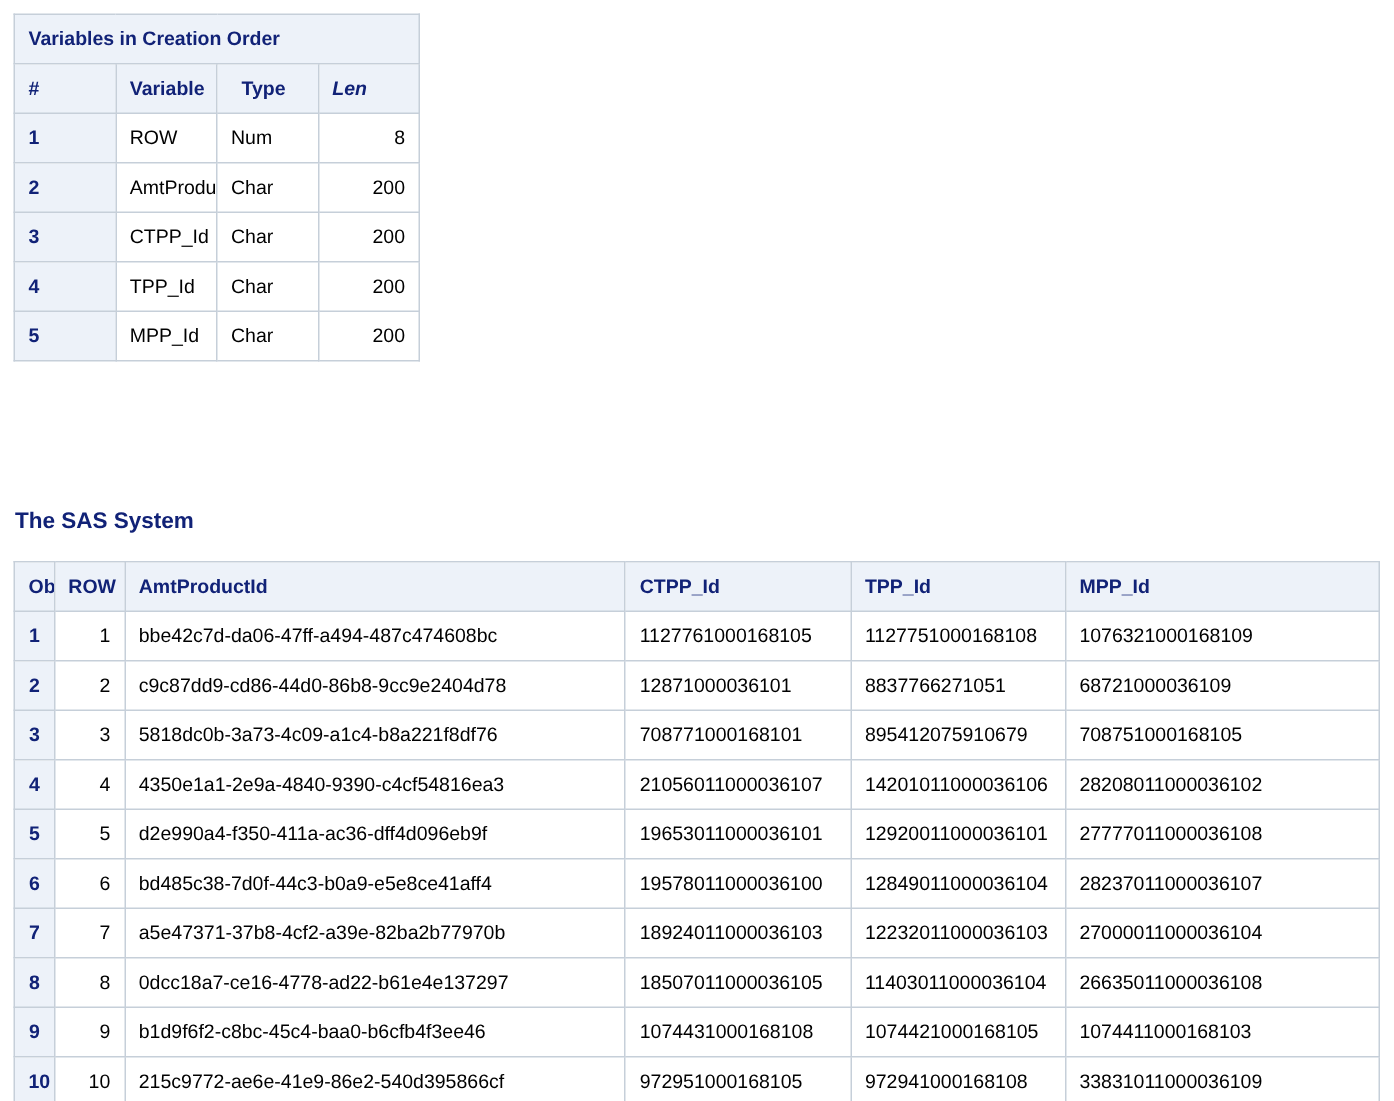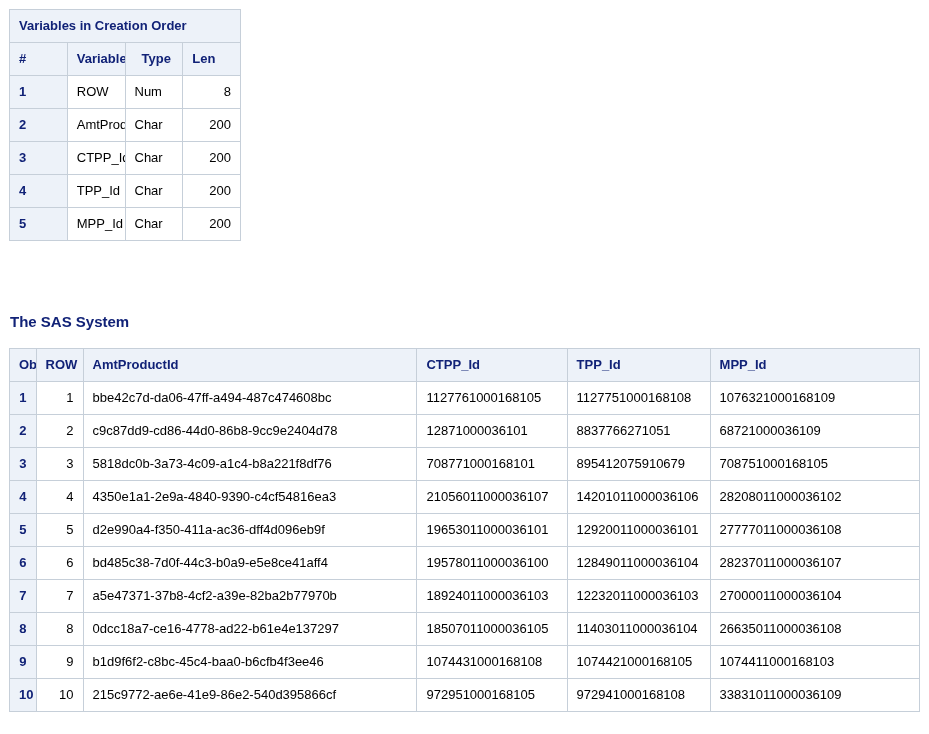--- a/index.html
+++ b/index.html
@@ -41,28 +41,28 @@
   table.sas th,
   table.sas td.rowheader {
     background: var(--header-bg);
     color: var(--header-fg);
     font-weight: bold;
   }
   table.sas td { background: var(--page-bg); }
   table.sas td.rowheader { background: var(--header-bg); }
   .right { text-align: right !important; }
 
-  .vars-table { width: 232px; }
+  .vars-table { width: 271px; }
   .vars-table .w-num { width: 29px; }
   .vars-table .w-variable { width: 108px; text-align: center; }
   .vars-table .w-type { width: 48px; padding-left: 16px; }
-  .vars-table .w-len { width: 47px; }
+  .vars-table .w-len { width: 47px; font-style: italic; }
 
   .report-title {
-    margin: 72px 0 18px 1px;
+    margin: 98px 0 18px 1px;
     font-size: 15px;
     font-weight: bold;
     color: var(--header-fg);
   }
 
   .data-table { width: 911px; }
   .data-table .w-obs { width: 26px; }
   .data-table .w-row { width: 46px; }
   .data-table .w-amt { width: 327px; }
   .data-table .w-ctpp { width: 147px; }

